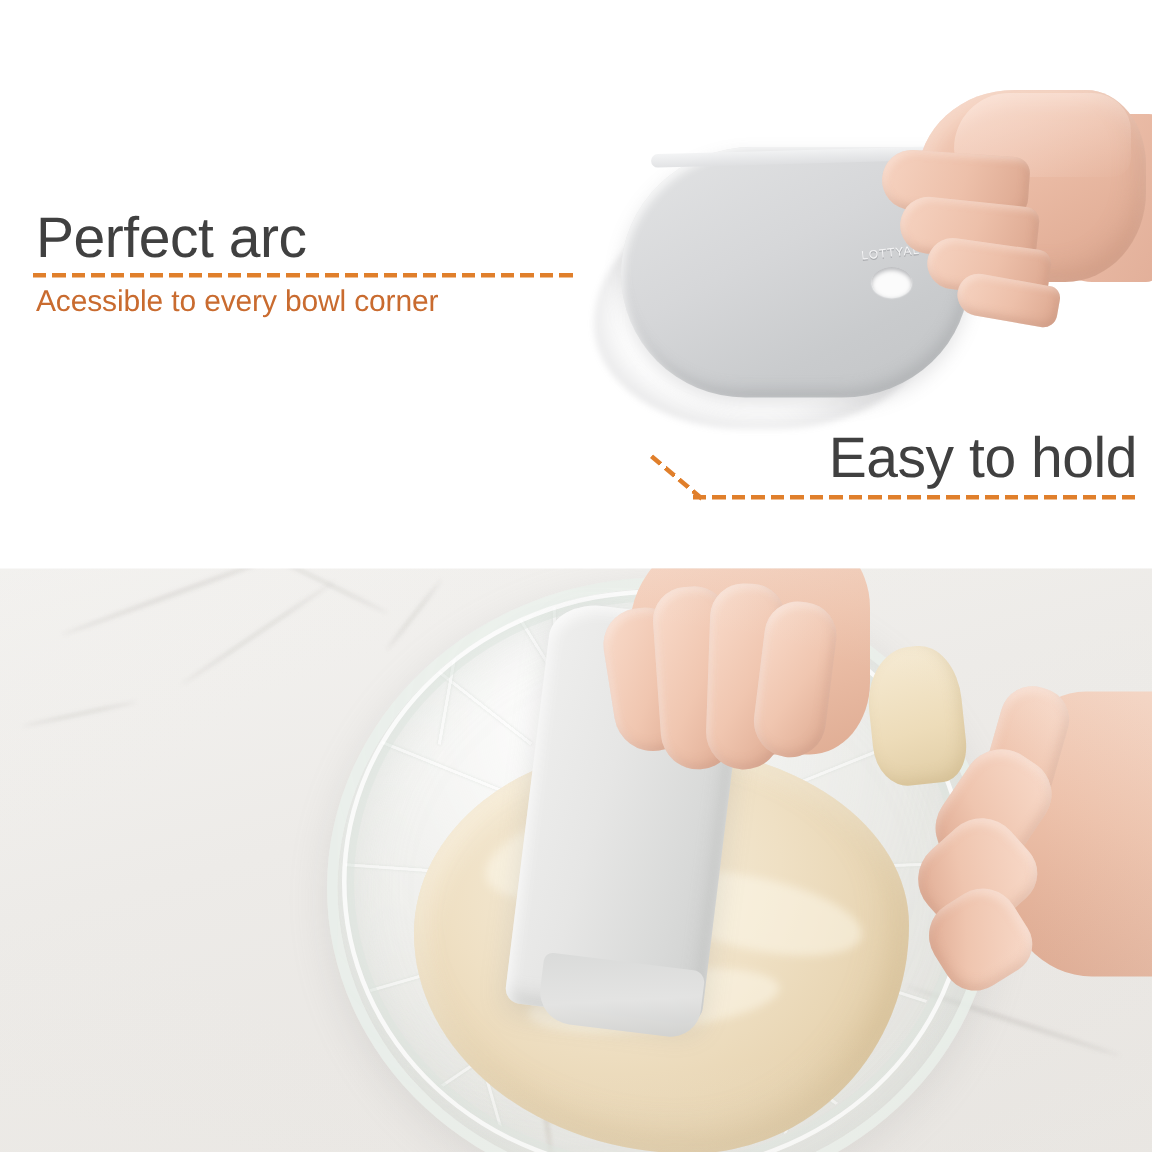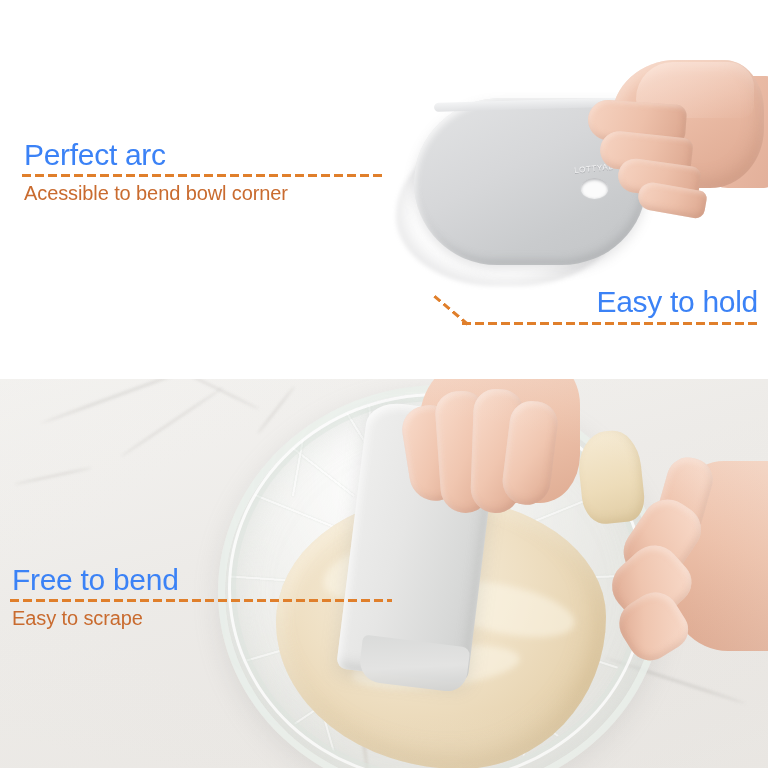--- a/index.html
+++ b/index.html
@@ -35,22 +35,22 @@
     font-size: 28px;
     font-weight: bold;
     letter-spacing: -0.2px;
     line-height: 1;
     white-space: nowrap;
   }
 
   
   .callout { position: absolute; }
   .callout .headline {
-    color: #3b82f6;
-    font-size: 30px;
+    color: #404040;
+    font-size: 38px;
     line-height: 1.0;
     white-space: nowrap;
     letter-spacing: -0.3px;
   }
   .callout .subline {
     color: #C96B2F;
     font-size: 20px;
     line-height: 1.05;
     white-space: nowrap;
     letter-spacing: -0.1px;
@@ -439,30 +439,25 @@
       <div class="rf r4"></div>
     </div>
 
     <div class="photo-vignette"></div>
   </div>
 
 
   <div class="callout" id="callout-perfect-arc">
     <div class="headline">Perfect arc</div>
     <div class="dashes"></div>
-    <div class="subline">Acessible to bend bowl corner</div>
+    <div class="subline">Acessible to every bowl corner</div>
   </div>
 
   <div class="callout" id="callout-easy-hold">
     <div class="headline">Easy to hold</div>
     <div class="dashline-wrap">
       <div class="leader-diagonal"></div>
       <div class="dashes"></div>
     </div>
   </div>
 
-  <div class="callout" id="callout-free-bend">
-    <div class="headline">Free to bend</div>
-    <div class="dashes"></div>
-    <div class="subline">Easy to scrape</div>
-  </div>
 
 </div>
 
 </body></html>

